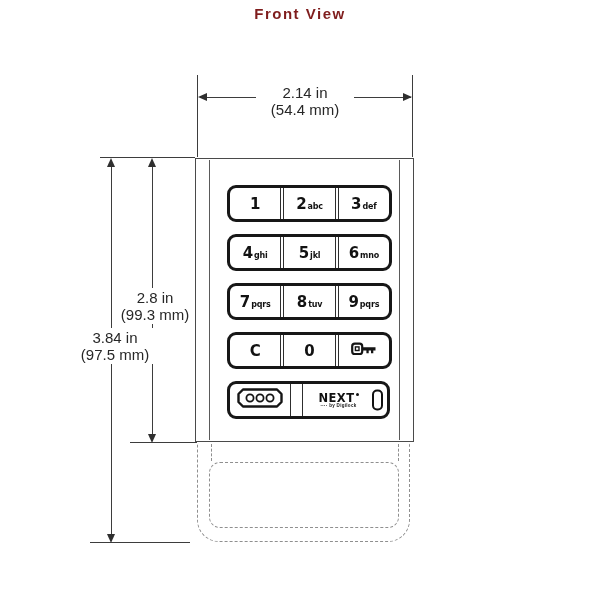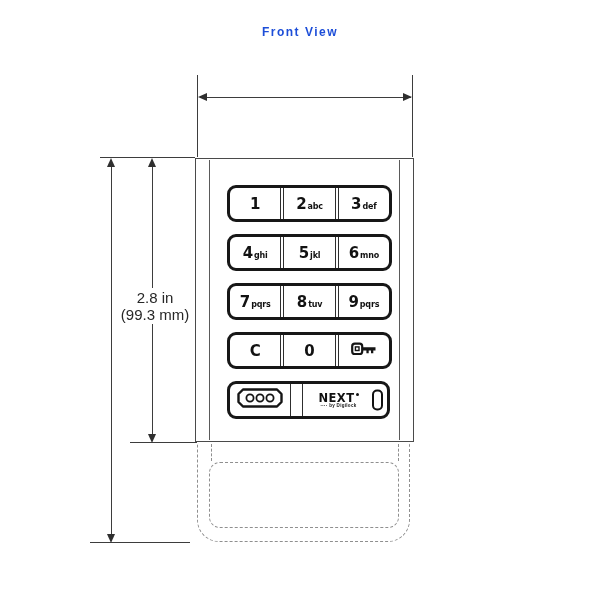--- a/index.html
+++ b/index.html
@@ -12,22 +12,22 @@
   .arr{position:absolute;width:0;height:0;}
   .arr-left {border-top:4px solid transparent;border-bottom:4px solid transparent;border-right:9px solid #2f2f2f;}
   .arr-right{border-top:4px solid transparent;border-bottom:4px solid transparent;border-left:9px solid #2f2f2f;}
   .arr-up   {border-left:4px solid transparent;border-right:4px solid transparent;border-bottom:9px solid #2f2f2f;}
   .arr-down {border-left:4px solid transparent;border-right:4px solid transparent;border-top:9px solid #2f2f2f;}
 
   .dimlabel{position:absolute;color:#272727;font-size:15px;line-height:17px;
             text-align:center;background:#fff;padding:1px 2px;}
 
   
-  .title{position:absolute;top:25px;left:50%;transform:translateX(-50%);
-         font-size:12px;font-weight:bold;letter-spacing:1.5px;color:#1d4ed8;white-space:nowrap;}
+  .title{position:absolute;top:5px;left:50%;transform:translateX(-50%);
+         font-size:15px;font-weight:bold;letter-spacing:1.5px;color:#7f1d1d;white-space:nowrap;}
 
   
   .case{position:absolute;left:195px;top:158px;width:219px;height:284px;
         border:1.4px solid #4a4a4a;background:#fff;box-sizing:border-box;}
   .case-side{position:absolute;top:1px;bottom:1px;width:1px;background:#5a5a5a;}
 
   
   .krow{position:absolute;left:227px;width:159px;height:31px;background:#fff;
         border:3px solid #171717;border-radius:9px;box-sizing:content-box;
         display:flex;align-items:stretch;}
@@ -70,36 +70,44 @@
 
 <div id="canvas">
 
   <div class="title">Front View</div>
 
   <div class="vline" style="left:197px;top:75px;height:82px;"></div>
   <div class="vline" style="left:412px;top:75px;height:82px;"></div>
   <div class="hline" style="left:200px;top:97px;width:211px;"></div>
   <div class="arr arr-left" style="left:198px;top:93px;"></div>
   <div class="arr arr-right" style="left:403px;top:93px;"></div>
+  <div class="dimlabel" style="left:256px;top:83px;width:94px;">
+    <div>2.14 in</div>
+    <div>(54.4 mm)</div>
+  </div>
 
   <div class="hline" style="left:100px;top:157px;width:95px;"></div>
   <div class="hline" style="left:130px;top:442px;width:67px;"></div>
   <div class="hline" style="left:90px;top:542px;width:100px;"></div>
 
   <div class="vline" style="left:152px;top:162px;height:277px;"></div>
   <div class="arr arr-up" style="left:148px;top:158px;"></div>
   <div class="arr arr-down" style="left:148px;top:434px;"></div>
   <div class="dimlabel" style="left:114px;top:288px;width:78px;">
     <div>2.8 in</div>
     <div>(99.3 mm)</div>
   </div>
 
   <div class="vline" style="left:111px;top:162px;height:377px;"></div>
   <div class="arr arr-up" style="left:107px;top:158px;"></div>
   <div class="arr arr-down" style="left:107px;top:534px;"></div>
+  <div class="dimlabel" style="left:72px;top:328px;width:82px;">
+    <div>3.84 in</div>
+    <div>(97.5 mm)</div>
+  </div>
 
   <div class="ghost-outer"></div>
   <div class="ghost-inner"></div>
   <div class="ghost-stub" style="left:211px;top:444px;height:17px;"></div>
   <div class="ghost-stub" style="left:398px;top:444px;height:17px;"></div>
 
   <div class="case">
     <div class="case-side" style="left:13px;"></div>
     <div class="case-side" style="right:13px;"></div>
   </div>

